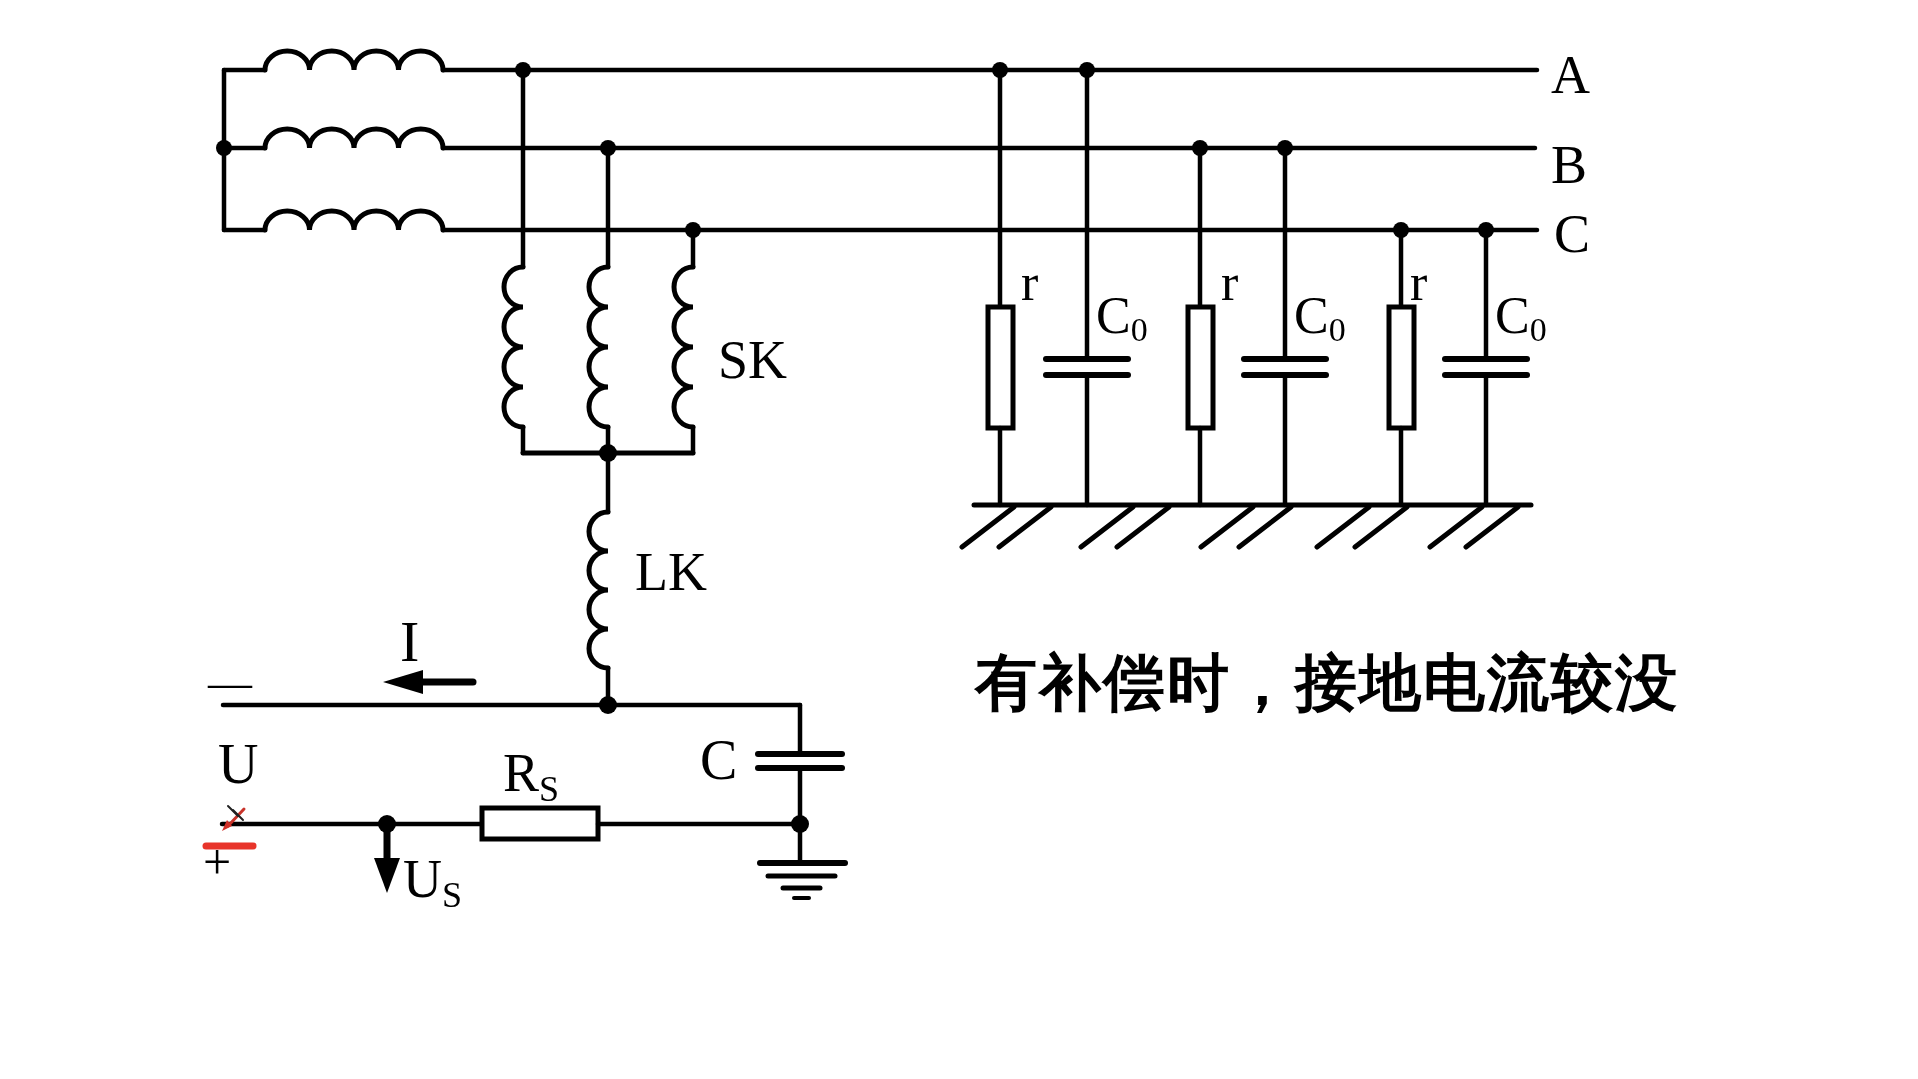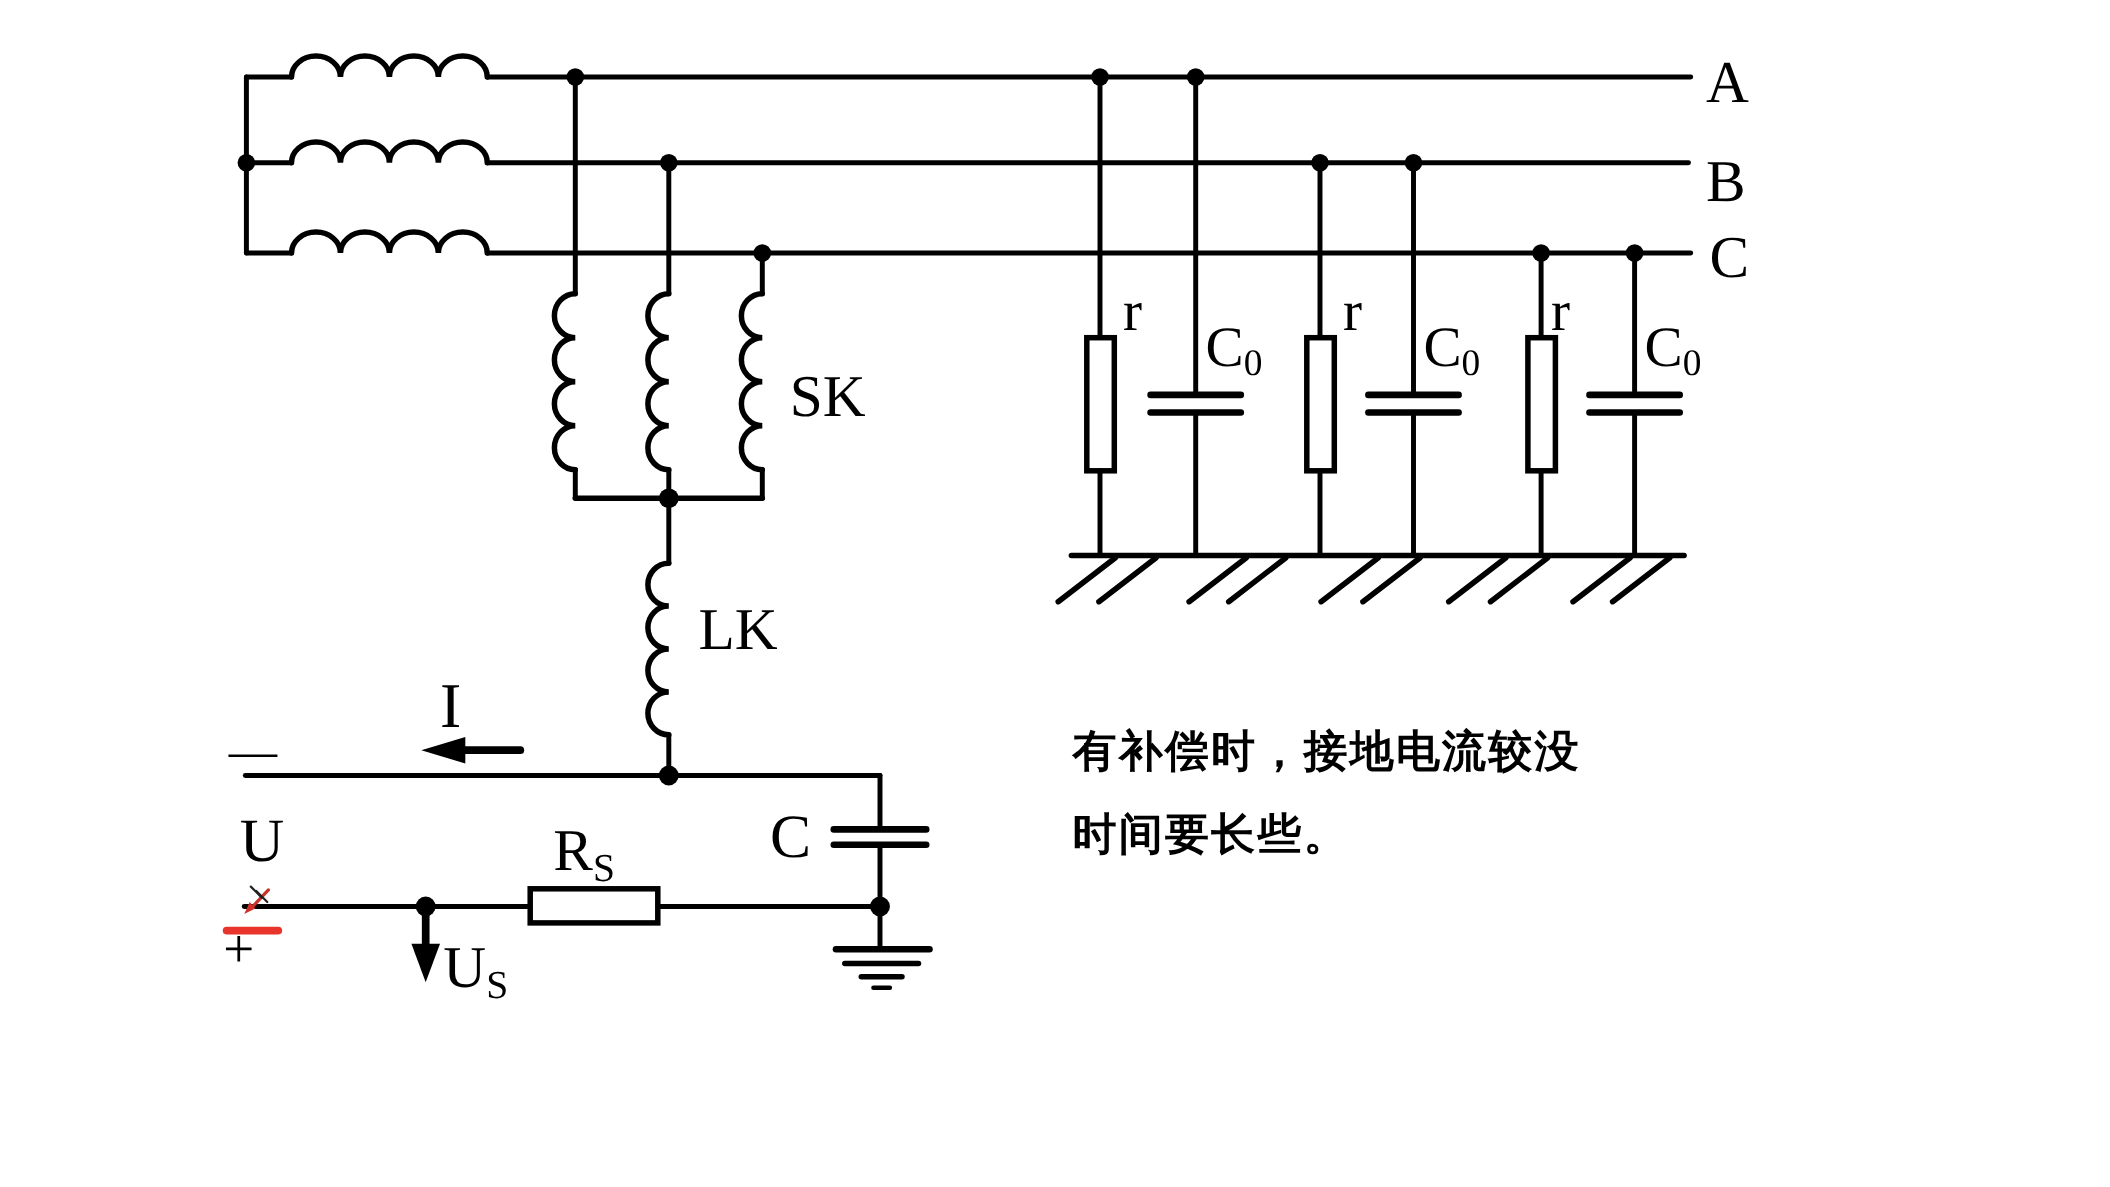--- a/index.html
+++ b/index.html
@@ -15,21 +15,21 @@
     font-family:"Liberation Serif", serif;
     fill:#000;
   }
   .annotation{
     position:absolute;
     left:975px;
     top:645px;
     color:#000;
     font-family:"Liberation Sans", sans-serif;
     font-weight:bold;
-    font-size:40px;
+    font-size:62px;
     line-height:76px;
     letter-spacing:2px;
     white-space:nowrap;
   }
   .annotation div{height:76px;}
 </style>
 </head>
 <body>
 
 <div class="stage">
@@ -193,16 +193,15 @@
 
     <text x="700" y="779" font-size="56">C</text>
 
     <text x="503" y="791" font-size="54"><tspan>R</tspan><tspan font-size="36" dy="10">S</tspan></text>
     <text x="403" y="897" font-size="54"><tspan>U</tspan><tspan font-size="36" dy="10">S</tspan></text>
   </g>
 </svg>
 
   <div class="annotation">
     <div>有补偿时，接地电流较没</div>
-    <div>时间要长些。</div>
   </div>
 
 </div>
 
 </body></html>

